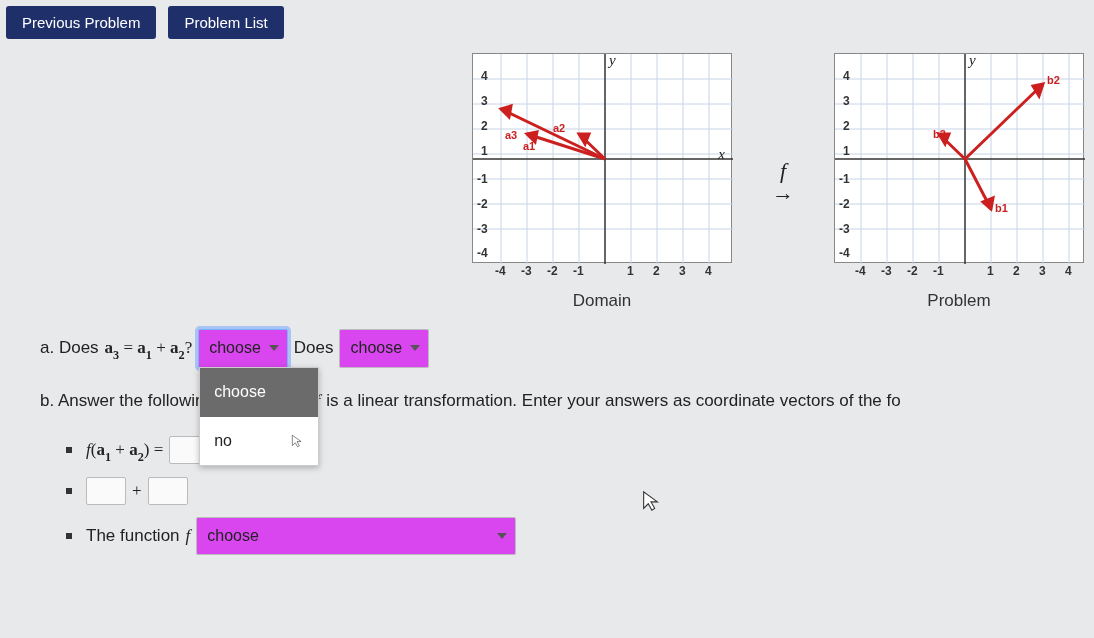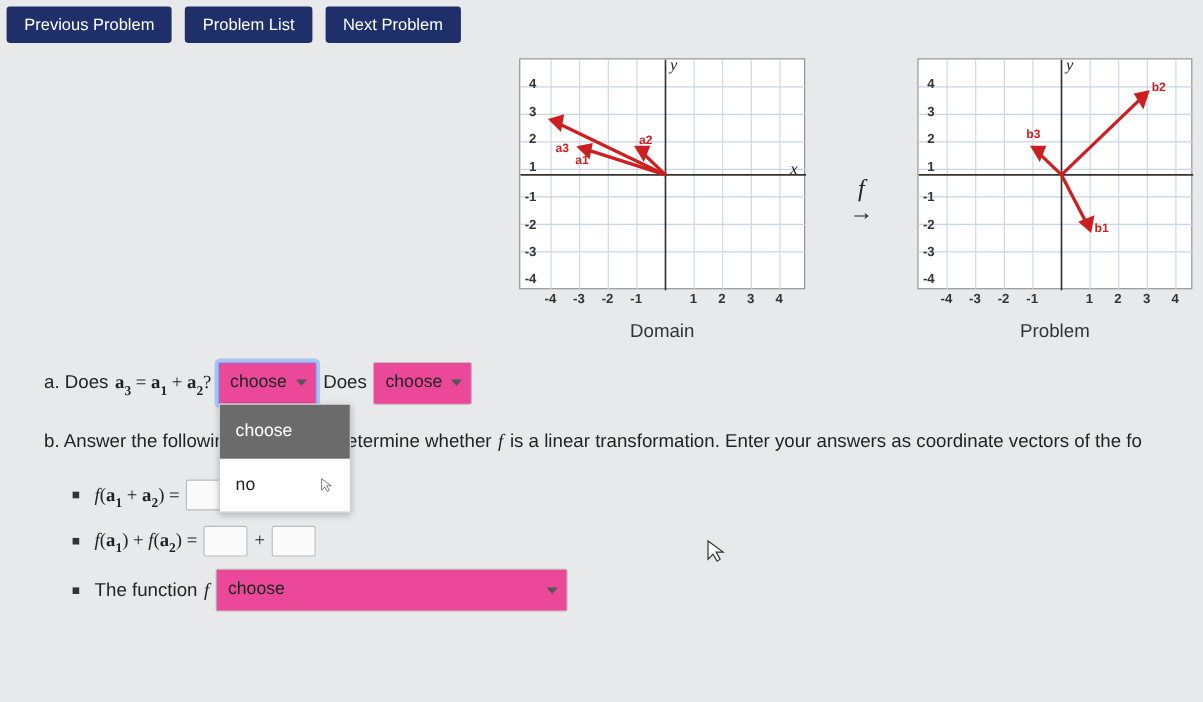--- a/index.html
+++ b/index.html
@@ -38,21 +38,21 @@
   .axis-label { font-family: Georgia, 'Times New Roman', serif; font-style: italic; font-size: 15px; position: absolute; }
   .graph-caption { margin-top: 10px; font-size: 17px; color: #333; }
   .f-arrow { font-family: Georgia, serif; font-style: italic; font-size: 22px; text-align:center; line-height:1; }
   .question-area { padding: 18px 30px 0 40px; line-height: 1.8; }
   .line { margin-bottom: 14px; display:flex; align-items:center; flex-wrap:wrap; gap:6px; }
   .math { font-family: Georgia, 'Times New Roman', serif; }
   .math i { font-style: italic; }
   sub { font-size: 0.72em; position: relative; top: 0.15em; }
   .dropdown {
     border: 1px solid #bbb;
-    background: #ec4899;
+    background: #d946ef;
     padding: 4px 26px 4px 10px;
     font-size: 16px;
     display: inline-flex;
     align-items: center;
     position: relative;
     border-radius: 2px;
     cursor: pointer;
   }
   .dropdown.active { box-shadow: 0 0 0 3px rgba(90,150,255,0.45); border-color:#7ab0ff; }
   .dropdown-long { min-width: 320px; }
@@ -85,21 +85,20 @@
   .bullet-dot { width:6px; height:6px; background:#333; display:inline-block; margin-right:8px; }
   .tick-text { position:absolute; font-size:12px; color:#333; font-weight:bold; }
   .vec-label { position:absolute; font-size:11px; font-weight:bold; }
 </style>
 </head>
 <body>
 
 <div class="nav-row">
   <button class="nav-btn">Previous Problem</button>
   <button class="nav-btn">Problem List</button>
-  <button class="nav-btn">Next Problem</button>
 </div>
 
 <div class="graph-row">
   <div class="graph-block">
     <div class="graph-box" style="width:260px;height:210px;">
       <svg width="260" height="210" viewBox="0 0 260 210">
         <g stroke="#c8d4e6" stroke-width="1">
           <line x1="0" y1="25" x2="260" y2="25"></line>
             <line x1="0" y1="50" x2="260" y2="50"></line>
           <line x1="0" y1="75" x2="260" y2="75"></line>
@@ -124,21 +123,21 @@
           <polygon points="54,80 64,78 62,88"></polygon>
           <line x1="132" y1="105" x2="106" y2="80"></line>
           <polygon points="106,80 116,80 112,90"></polygon>
           <line x1="132" y1="105" x2="28" y2="55"></line>
           <polygon points="28,55 38,52 36,63"></polygon>
         </g>
       </svg>
       <span class="axis-label" style="left:136px;top:-2px;">y</span>
       <span class="axis-label" style="right:6px;top:92px;">x</span>
       <span class="vec-label" style="color:#cc2020;left:32px;top:40px;margin-top:35px;">a3</span>
-      <span class="vec-label" style="color:#cc2020;left:108px;top:68px;">a2</span>
+      <span class="vec-label" style="color:#cc2020;left:80px;top:68px;">a2</span>
       <span class="vec-label" style="color:#cc2020;left:50px;top:86px;">a1</span>
       
       <span class="tick-text" style="left:8px; top:15px;">4</span>
       <span class="tick-text" style="left:8px; top:40px;">3</span>
       <span class="tick-text" style="left:8px; top:65px;">2</span>
       <span class="tick-text" style="left:8px; top:90px;">1</span>
       <span class="tick-text" style="left:4px; top:118px;">-1</span>
       <span class="tick-text" style="left:4px; top:143px;">-2</span>
       <span class="tick-text" style="left:4px; top:168px;">-3</span>
       <span class="tick-text" style="left:4px; top:192px;">-4</span>
@@ -187,21 +186,21 @@
           <line x1="130" y1="105" x2="156" y2="155"></line>
           <polygon points="156,155 148,148 158,144"></polygon>
           <line x1="130" y1="105" x2="208" y2="30"></line>
           <polygon points="208,30 198,32 204,42"></polygon>
           <line x1="130" y1="105" x2="104" y2="80"></line>
           <polygon points="104,80 114,80 110,90"></polygon>
         </g>
       </svg>
       <span class="axis-label" style="left:134px;top:-2px;">y</span>
       <span class="vec-label" style="color:#cc2020;left:212px;top:20px;">b2</span>
-      <span class="vec-label" style="color:#cc2020;left:98px;top:62px;">b3</span>
+      <span class="vec-label" style="color:#cc2020;left:98px;top:74px;">b3</span>
       <span class="vec-label" style="color:#cc2020;left:160px;top:148px;">b1</span>
       <span class="tick-text" style="left:8px; top:15px;">4</span>
       <span class="tick-text" style="left:8px; top:40px;">3</span>
       <span class="tick-text" style="left:8px; top:65px;">2</span>
       <span class="tick-text" style="left:8px; top:90px;">1</span>
       <span class="tick-text" style="left:4px; top:118px;">-1</span>
       <span class="tick-text" style="left:4px; top:143px;">-2</span>
       <span class="tick-text" style="left:4px; top:168px;">-3</span>
       <span class="tick-text" style="left:4px; top:192px;">-4</span>
       <span class="tick-text" style="left:20px; bottom:-16px;">-4</span>
@@ -243,38 +242,34 @@
     <span> Does </span>
     <span class="dropdown">
       <span>choose</span>
       <span class="caret"></span>
     </span>
   </div>
 
   <div class="line" style="flex-wrap:nowrap; white-space:nowrap;">
     <span>b. Answer the following </span>
     <span style="visibility:hidden;" class="dropdown">choose</span>
-    <span>etermine whether </span>
     <span class="math"><i>f</i></span>
     <span> is a linear transformation. Enter your answers as coordinate vectors of the fo</span>
   </div>
 
   <div class="bullet">
     <span class="bullet-dot"></span>
     <span class="math">
       <i>f</i>(<b><span>a</span><sub>1</sub></b><span> + </span><b><span>a</span><sub>2</sub></b>)<span> = </span>
     </span>
     <span class="small-input"></span>
   </div>
 
   <div class="bullet">
     <span class="bullet-dot"></span>
-    <span class="math">
-      <i>f</i>(<b><span>a</span><sub>1</sub></b>)<span> + </span><i>f</i>(<b><span>a</span><sub>2</sub></b>)<span> = </span>
-    </span>
     <span class="small-input"></span>
     <span class="math">+</span>
     <span class="small-input"></span>
   </div>
 
   <div class="bullet">
     <span class="bullet-dot"></span>
     <span>The function </span>
     <span class="math"><i>f</i></span>
     <span class="dropdown dropdown-long">

